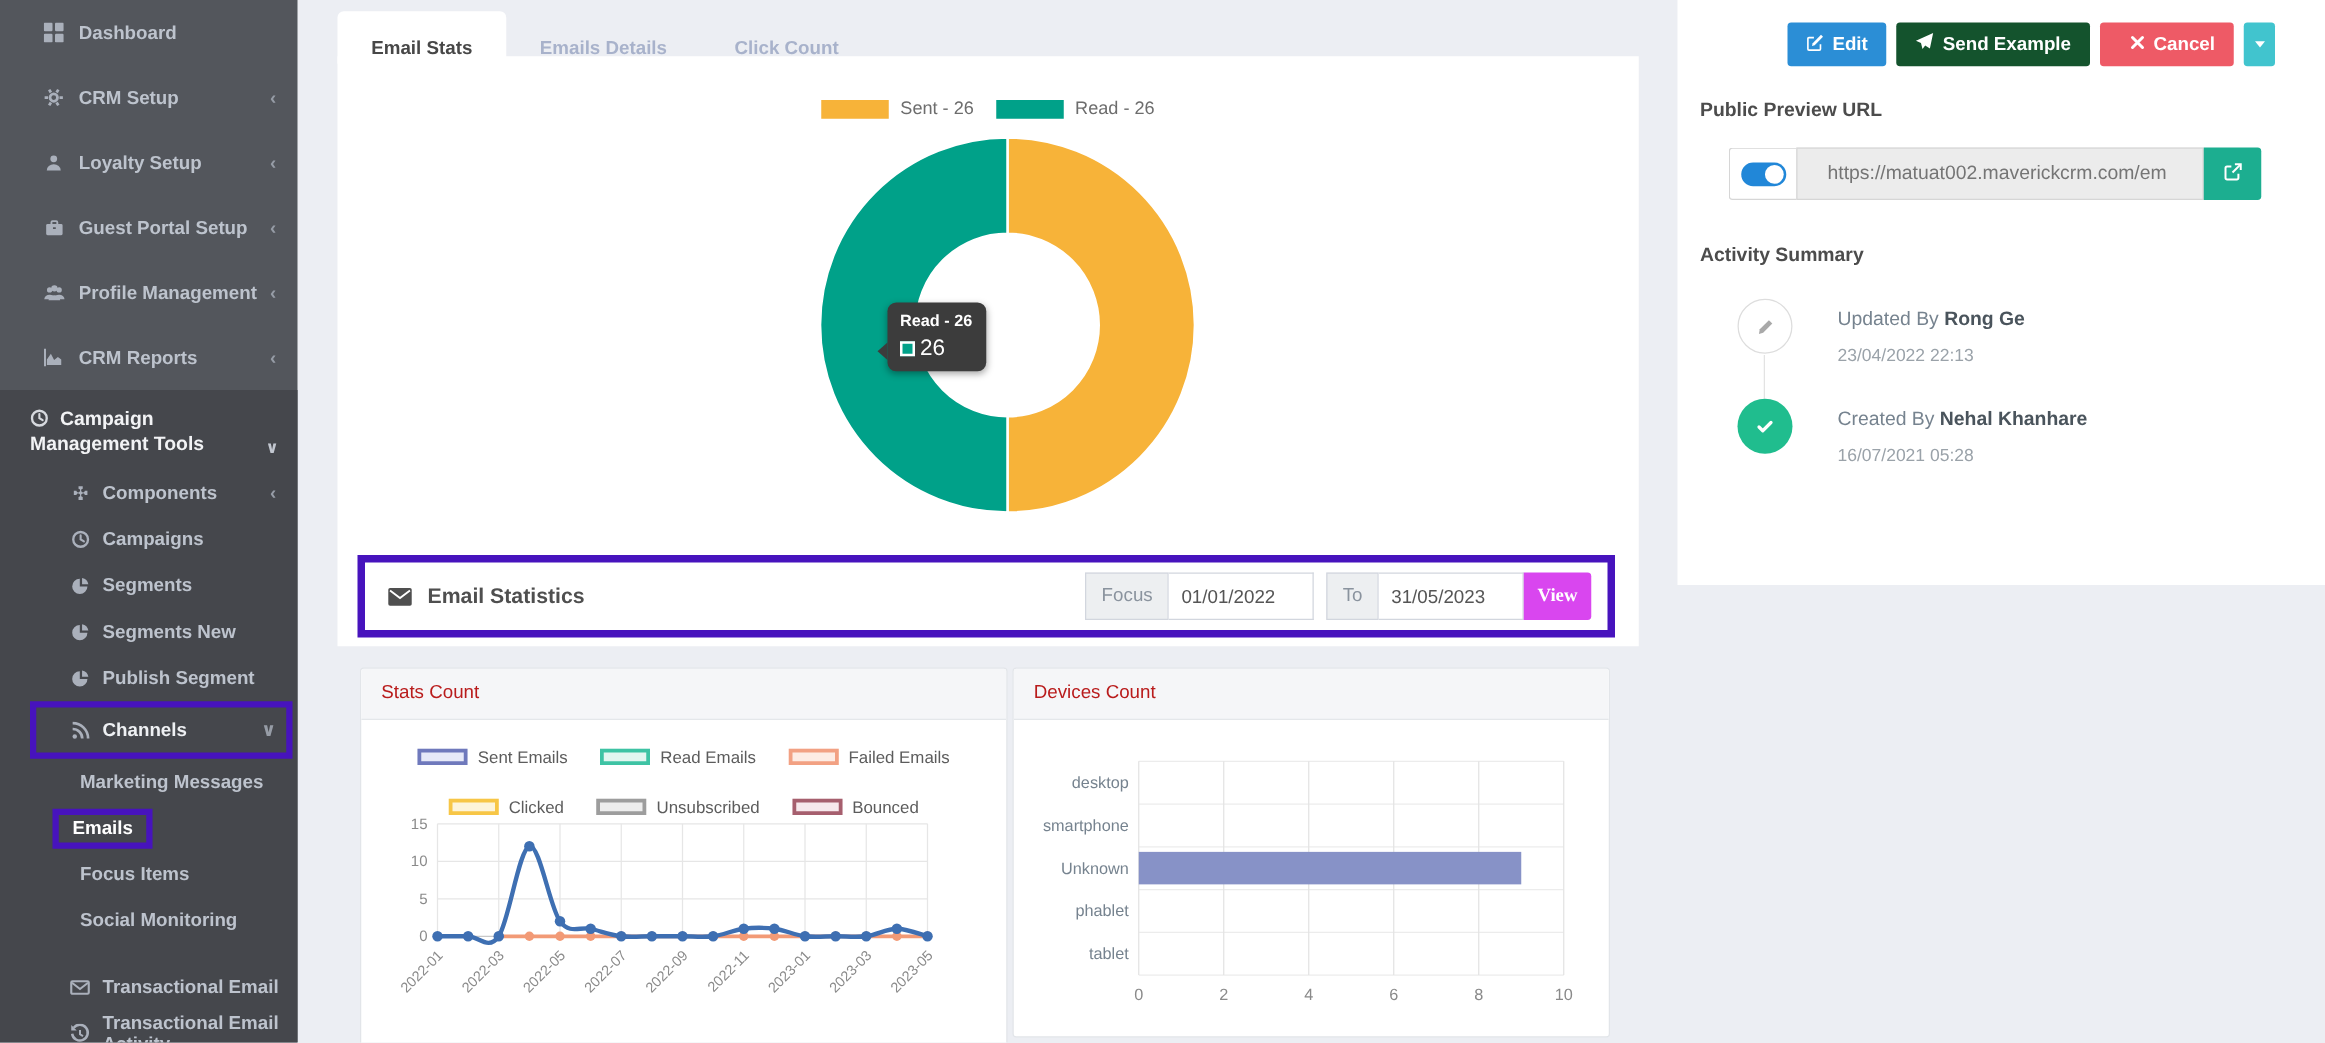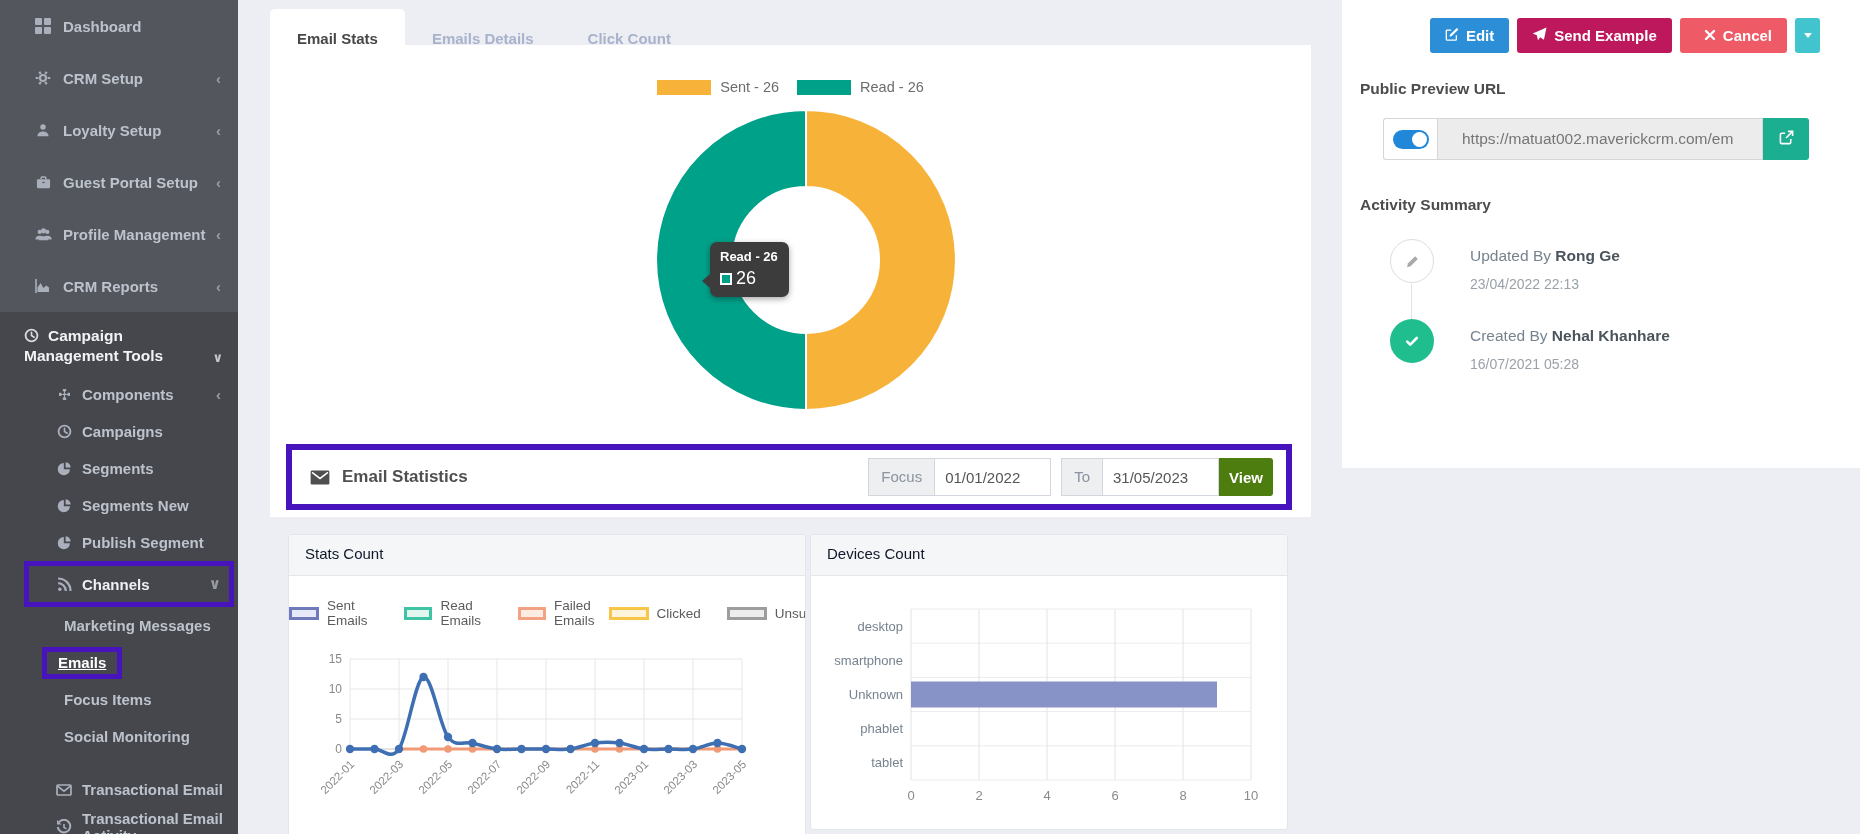--- a/index.html
+++ b/index.html
@@ -18,21 +18,21 @@
   .side-item .chev { position:absolute; right:17px; color:#969ca6; font-size:15px; font-weight:700; }
   .side-section { background:#45474c; padding-bottom:30px; min-height:531px; }
   .side-sec-title { position:relative; padding:14px 30px 10px 24px; color:#f2f3f5; font-weight:700; font-size:15.5px; line-height:20px; cursor:pointer; }
   .side-sec-title .icon { display:inline-flex; width:16px; margin-right:8px; color:#d6d9de; vertical-align:-2px; }
   .side-sec-title .chev { position:absolute; right:15px; top:36px; color:#c2c7d0; font-size:13px; font-weight:700; }
   .side-item.l2 { height:37px; padding-left:56px; }
   .side-item.l2 .icon { width:16px; flex:0 0 16px; margin-right:10px; }
   .side-item.l3 { height:37px; padding-left:64px; }
   .side-item.ann-row { margin:0 4px 0 24px; border:5px solid #4713bd; height:46px; padding-left:27px; color:#eef0f3; }
   .side-item.ann-row .chev { right:8px; }
-  .emails-box { display:inline-block; border:5px solid #4713bd; padding:2px 11px 3px 11px; margin-left:42px; color:#ffffff; font-weight:700;text-decoration:underline; }
+  .emails-box { display:inline-block; border:5px solid #4713bd; padding:2px 11px 3px 11px; margin-left:42px; color:#ffffff; font-weight:700; }
   .side-item.active { color:#ffffff; }
   .gap-before { margin-top:16px; }
 
   
   .tabbar { position:absolute; left:270px; top:9px; display:flex; }
   .tab { padding:21px 27px; font-size:15px; font-weight:600; color:#a8b2cb; cursor:pointer; border-radius:5px 5px 0 0; height:36px; }
   .tab.active { background:#ffffff; color:#474747; }
 
   
   .main-card { position:absolute; left:270px; top:45px; width:1041px; height:472px; background:#ffffff;padding-left:20px; }
@@ -48,40 +48,40 @@
 
   
   .stats-bar { position:absolute; left:16px; top:399px; width:1006px; height:66px; border:6px solid #4713bd; background:#ffffff; display:flex; align-items:center; justify-content:space-between; padding:0 13px 0 18px; }
   .sb-left { display:flex; align-items:center; }
   .sb-left .icon { display:inline-flex; margin-right:12px; }
   .sb-title { font-size:17px; font-weight:600; color:#4f4f4f; }
   .sb-right { display:flex; align-items:center; height:38px; }
   .addon { height:38px; line-height:36px; padding:0 12px; background:#edeff1; border:1px solid #d2d6de; color:#8a939e; font-size:15px; }
   .date-input { height:38px; width:116px; border:1px solid #d2d6de; border-left:none; padding:0 10px; font-size:15px; color:#555; font-family:inherit; background:#fff; }
   .gap10 { width:10px; }
-  .view-btn { height:38px; width:54px; background:#4d7c0f; color:#fff; border:none; font-size:15px; font-weight:600; border-radius:0 3px 3px 0; cursor:pointer; font-family:Liberation Sans, sans-serif; }
+  .view-btn { height:38px; width:54px; background:#d946ef; color:#fff; border:none; font-size:15px; font-weight:600; border-radius:0 3px 3px 0; cursor:pointer; font-family:Liberation Serif, serif; }
 
   
   .panel { position:absolute; background:#ffffff; border:1px solid #e2e5e9; border-radius:3px; overflow:hidden; }
   .panel-stats { left:288px; top:534px; width:518px; height:306px; }
   .panel-devices { left:810px; top:534px; width:478px; height:296px; }
-  .panel-hd { height:41px; background:#f5f6f8; border-bottom:1px solid #e4e7ea; padding:10px 16px; font-size:15px; color:#0f172a; }
-  .stats-legend { margin-top:22px; display:flex; flex-direction:row; gap:2px; }
+  .panel-hd { height:41px; background:#f5f6f8; border-bottom:1px solid #e4e7ea; padding:10px 16px; font-size:15px; color:#b91c1c; }
+  .stats-legend { margin-top:22px; display:flex; flex-direction:column; gap:25px; }
   .sleg-row { display:flex; justify-content:center; gap:26px; }
   .sleg-item { display:flex; align-items:center; font-size:13.5px; color:#5c5c5c; }
   .sleg-swatch { width:40px; height:13px; margin-right:8px; display:inline-block; }
   #stats-svg { position:absolute; left:6px; top:116px; }
   #dev-svg { position:absolute; left:0; top:41px; }
 
   
   .right-panel { position:absolute; left:1342px; top:0; width:518px; height:468px; background:#ffffff; }
   .btn-row { position:absolute; top:18px; right:40px; display:flex; gap:8px; align-items:center; }
   .btn { display:inline-flex; align-items:center; gap:7px; height:35px; border:none; border-radius:3px; color:#fff; font-size:15px; font-weight:600; padding:0 15px; cursor:pointer; font-family:inherit; }
   .btn-edit { background:#2b8ed6; }
-  .btn-send { background:#be185d; }
+  .btn-send { background:#14532d; }
   .btn-cancel { background:#ee5a66;padding-left:24px; }
   .btn-caret { width:25px; padding:0; justify-content:center; background:#41c4ce; }
   .caret-down { width:0; height:0; border-left:4.5px solid transparent; border-right:4.5px solid transparent; border-top:5.5px solid #ffffff; display:inline-block; }
   .rp-heading { position:absolute; left:18px; font-size:15.5px; font-weight:700; color:#4c4c4c; }
   .url-group { position:absolute; left:41px; top:118px; display:flex; height:42px; }
   .toggle-cell { width:54px; background:#fff; border:1px solid #d6d6d6; border-right:none; border-radius:3px 0 0 3px; display:flex; align-items:center; justify-content:center; cursor:pointer; }
   .toggle-track { width:36px; height:19px; border-radius:10px; background:#2187d8; position:relative; }
   .toggle-knob { position:absolute; right:2px; top:2px; width:15px; height:15px; border-radius:50%; background:#ffffff; }
   .url-input { width:326px; background:#ececec; border:1px solid #d6d6d6; color:#757575; font-size:15.5px; padding:0 10px 0 24px; font-family:inherit; }
   .link-btn { width:46px; background:#1cae90; border:none; border-radius:0 3px 3px 0; display:flex; align-items:center; justify-content:center; cursor:pointer; }

